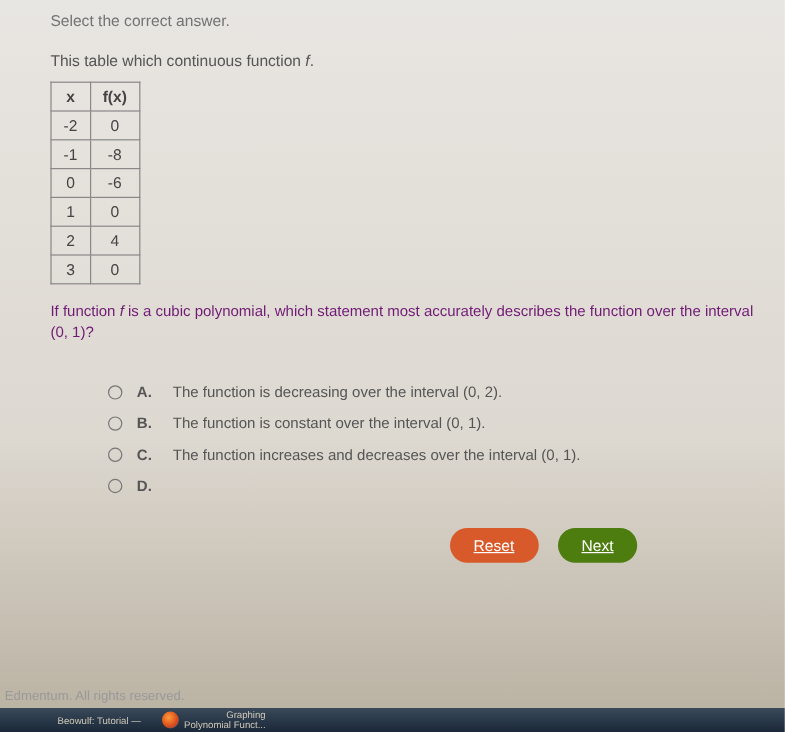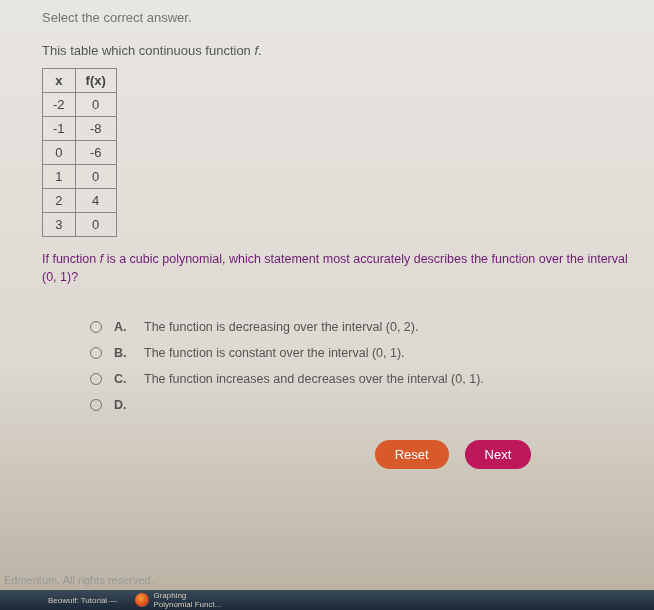--- a/index.html
+++ b/index.html
@@ -74,41 +74,43 @@
       margin-left: 230px;
     }
     .btn {
       padding: 7px 20px;
       border-radius: 16px;
       border: none;
       color: #fff;
       font-size: 13px;
       font-weight: 500;
       cursor: pointer;
+      text-decoration: underline;
     }
     .btn-reset { background: #d85a2a; }
-    .btn-next { background: #be185d; }
+    .btn-next { background: #4d7c0f; }
     .footer-text {
       position: absolute;
       bottom: 24px;
       left: 4px;
       font-size: 11px;
       color: #999;
     }
     .taskbar {
       position: absolute;
       bottom: 0;
       left: 0;
       right: 0;
       height: 20px;
       background: linear-gradient(180deg, #3a4a5a 0%, #1a2838 100%);
       display: flex;
       align-items: center;
       gap: 2px;
       padding-left: 40px;
+      text-align: right;
     }
     .tb-item {
       font-size: 8px;
       color: #d0c8b8;
       padding: 2px 8px;
       display: flex;
       align-items: center;
       gap: 4px;
     }
     .tb-icon {

